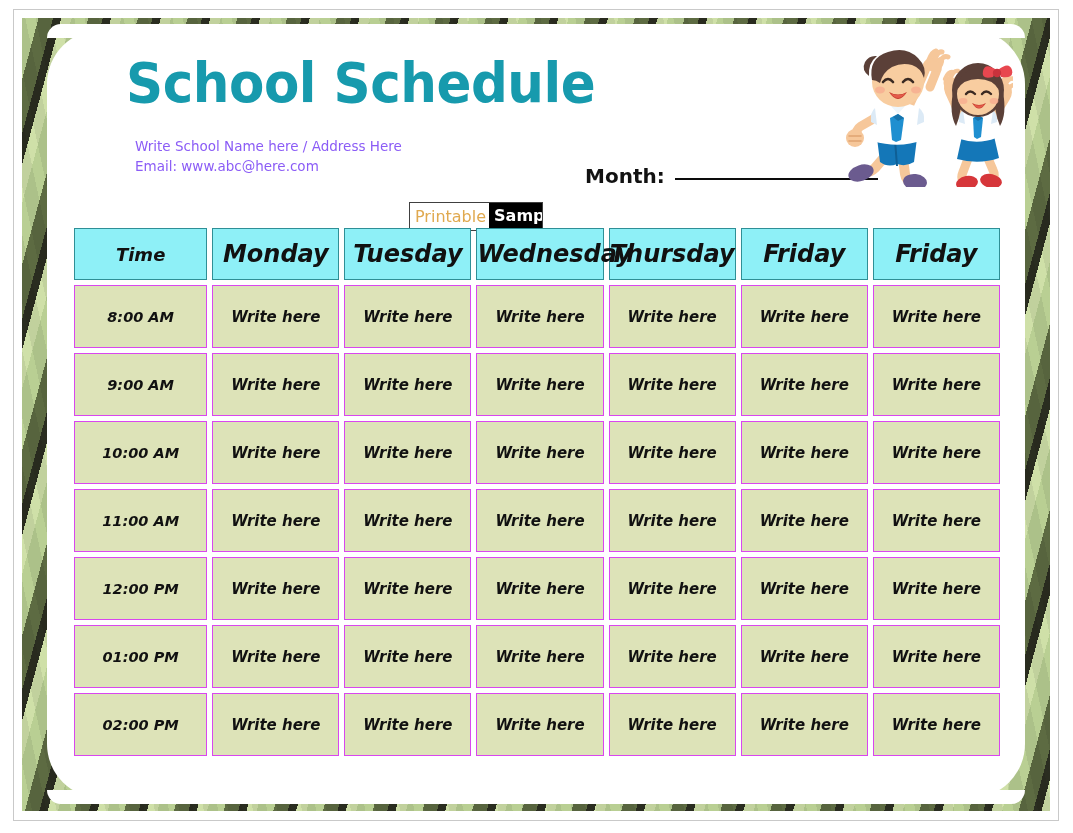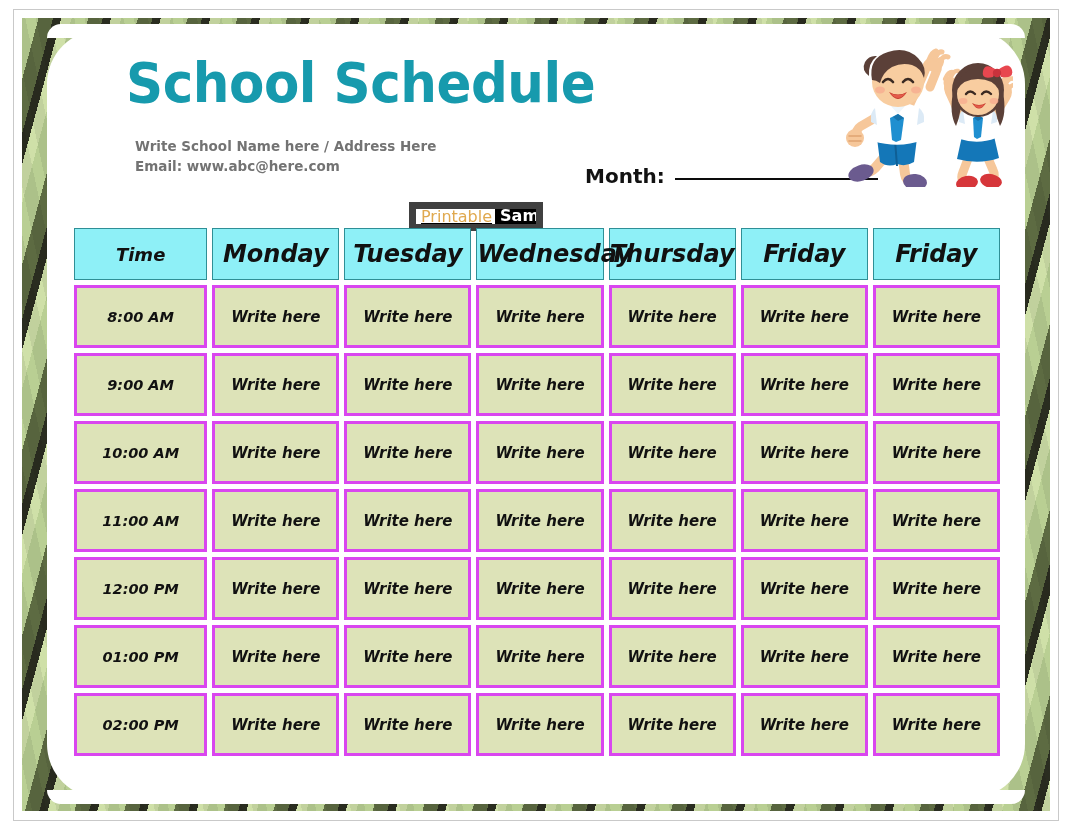--- a/index.html
+++ b/index.html
@@ -123,40 +123,39 @@
     transform-origin: left center;
     white-space: nowrap;
   }
 
   .contact {
     position: absolute;
     left: 88px;
     top: 107px;
     font-family: "DejaVu Sans", sans-serif;
     font-size: 13.5px;
-    font-weight: 700;
-    color: #737373;
+    font-weight: 400;
+    color: #8b5cf6;
     line-height: 1.47;
     white-space: nowrap;
   }
   .contact div { margin: 0; }
 
   .logo {
     position: absolute;
     left: 362px;
     top: 172px;
     width: 134px;
     height: 29px;
-    border: 7px solid #404040;
+    border: 1px solid #404040;
     background: #ffffff;
     box-sizing: border-box;
     display: flex;
     align-items: center;
     overflow: hidden;
-    text-decoration: underline;
   }
   .logo-printable {
     font-family: "DejaVu Sans", sans-serif;
     font-size: 16px;
     color: #e0a94f;
     padding: 0 3px 0 5px;
     white-space: nowrap;
     line-height: 1;
   }
   .logo-sample {
@@ -241,21 +240,21 @@
     font-weight: 700;
     font-style: italic;
     color: #111111;
     box-sizing: border-box;
     white-space: nowrap;
   }
   .hcell.time-head { font-size: 18px; }
 
   .dcell {
     background: #dde3b8;
-    border: 3px solid #d946ef;
+    border: 1px solid #d946ef;
     height: 63px;
     text-align: center;
     vertical-align: middle;
     font-family: "DejaVu Sans", sans-serif;
     font-size: 15px;
     font-weight: 700;
     font-style: italic;
     color: #111111;
     box-sizing: border-box;
     white-space: nowrap;

